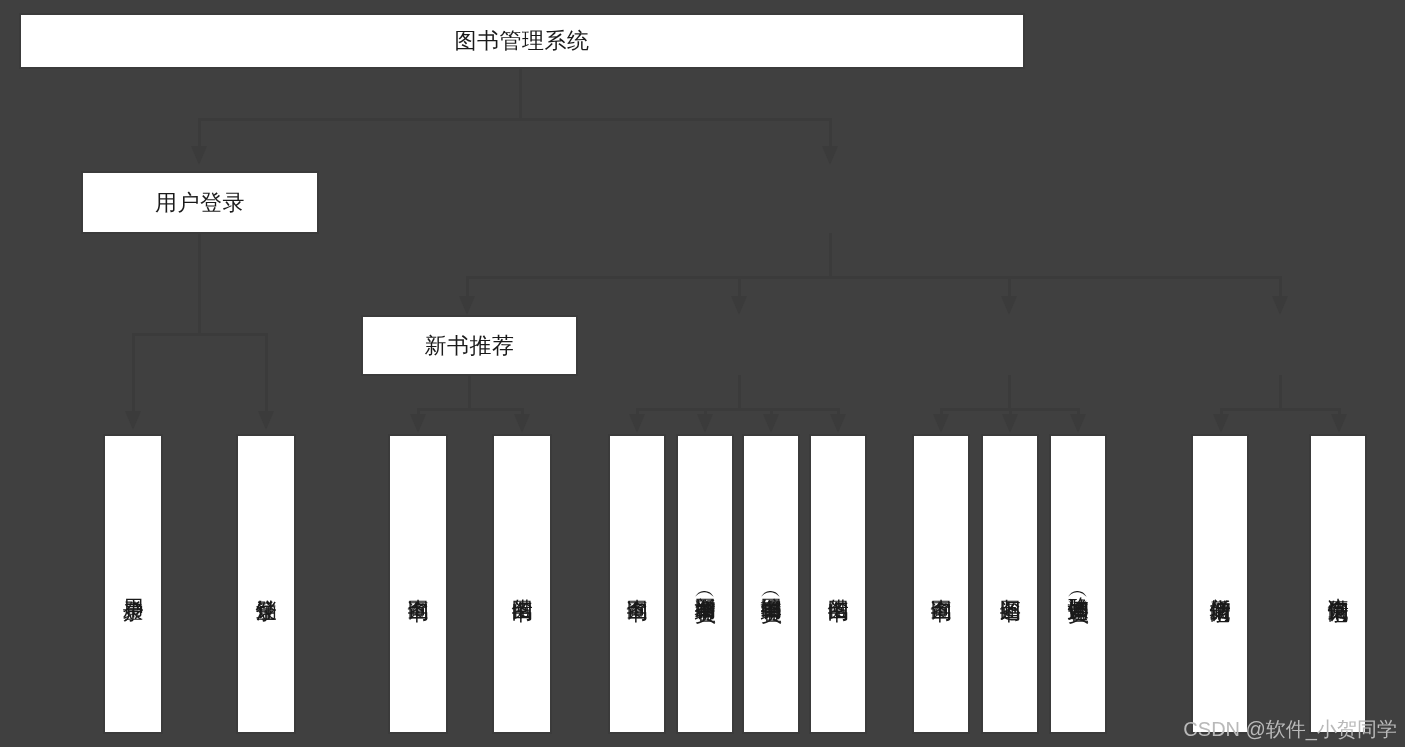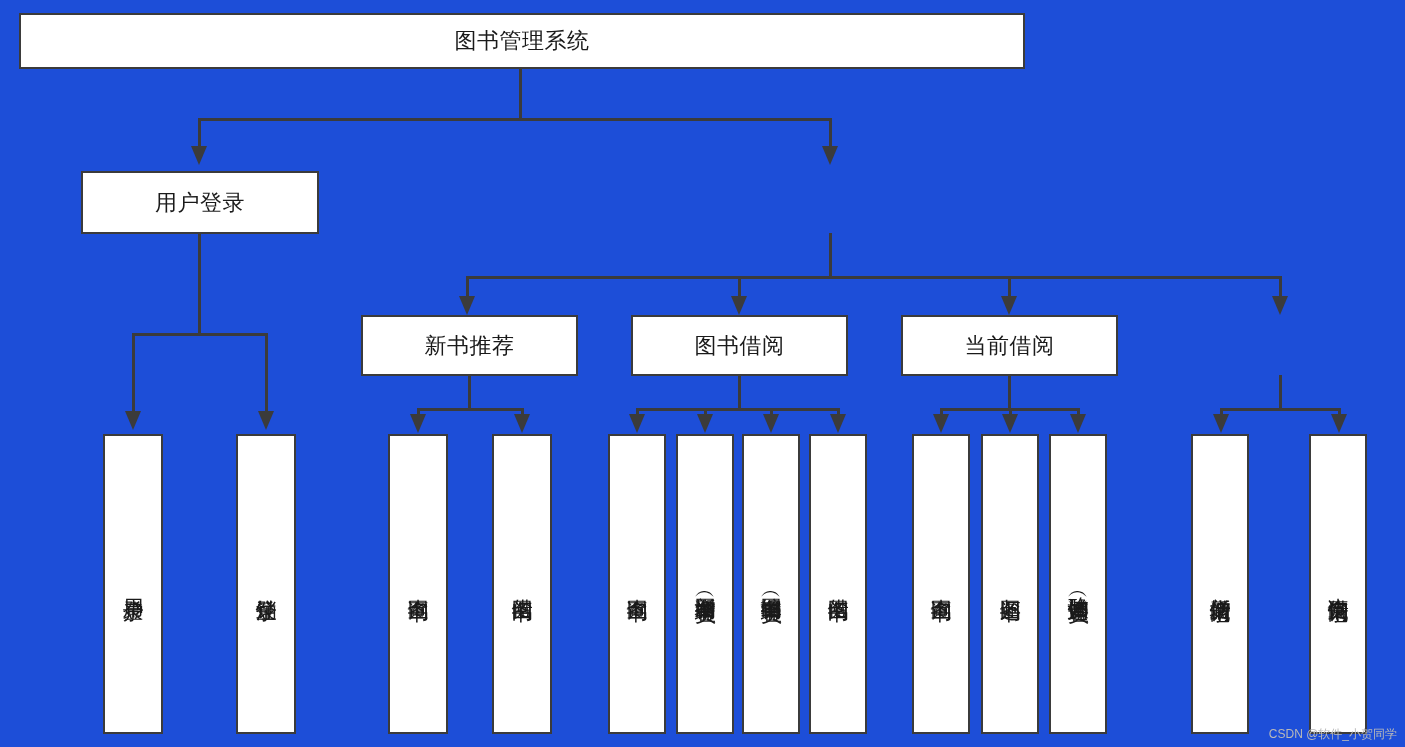--- a/index.html
+++ b/index.html
@@ -4,21 +4,21 @@
 <style>
   html, body {
     margin: 0;
     padding: 0;
     background: #ffffff;
   }
   #canvas {
     position: relative;
     width: 1405px;
     height: 747px;
-    background: #1d4ed8;
+    background: #404040;
     font-family: "Liberation Sans", "DejaVu Sans", sans-serif;
     overflow: hidden;
   }
 
   
   .node {
     position: absolute;
     box-sizing: border-box;
     background: #ffffff;
     border: 2.5px solid #3b3b3b;
@@ -57,21 +57,21 @@
     border-left: 8px solid transparent;
     border-right: 8px solid transparent;
     border-top: 19px solid #3b3b3b;
   }
 
   
   #watermark {
     position: absolute;
     right: 8px;
     bottom: 4px;
-    font-size: 12px;
+    font-size: 20px;
     color: #b9b9b9;
     font-family: "Liberation Sans", "DejaVu Sans", sans-serif;
     white-space: nowrap;
     user-select: none;
   }
 </style>
 </head>
 <body>
 
 <div id="canvas">
@@ -139,26 +139,20 @@
     <span class="label">图书管理系统</span>
   </div>
 
   <div class="node" style="left:81px; top:171px; width:238px; height:63px;">
     <span class="label">用户登录</span>
   </div>
 
   <div class="node" style="left:361px; top:315px; width:217px; height:61px;">
     <span class="label">新书推荐</span>
   </div>
-  <div class="node" style="left:631px; top:315px; width:217px; height:61px;">
-    <span class="label">图书借阅</span>
-  </div>
-  <div class="node" style="left:901px; top:315px; width:217px; height:61px;">
-    <span class="label">当前借阅</span>
-  </div>
 
   <div class="node vertical" style="left:103px; top:434px; width:60px; height:300px;">
     <span class="label">用户登录</span>
   </div>
   <div class="node vertical" style="left:236px; top:434px; width:60px; height:300px;">
     <span class="label">注销登录</span>
   </div>
 
   <div class="node vertical" style="left:388px; top:434px; width:60px; height:300px;">
     <span class="label">查询图书</span>

